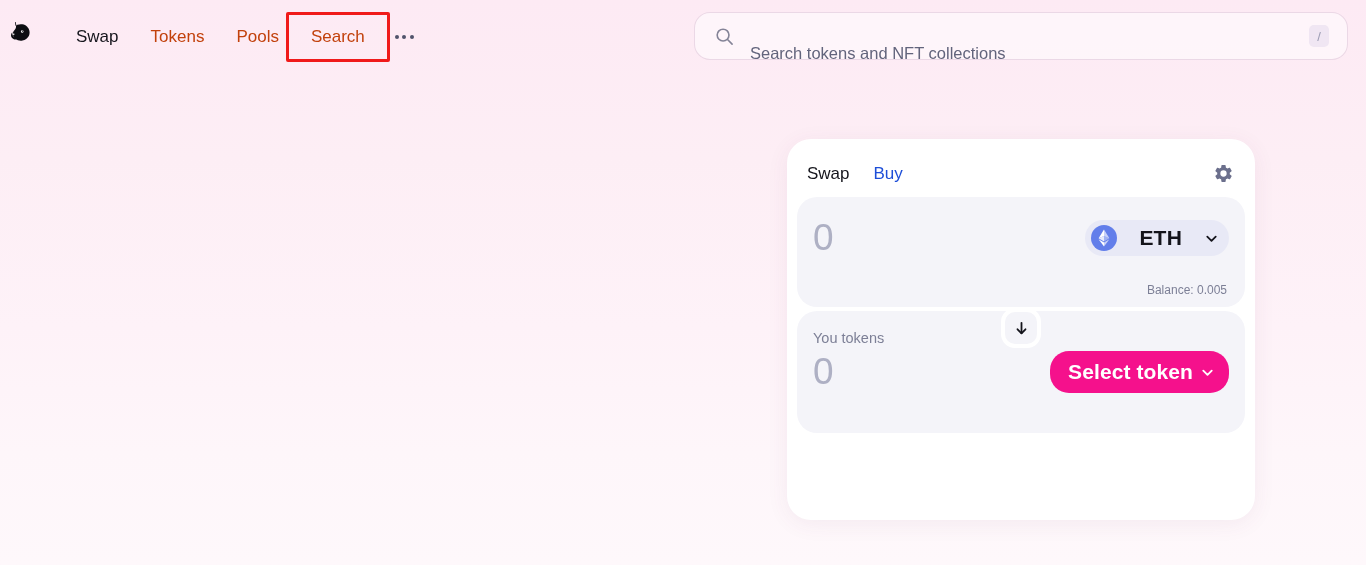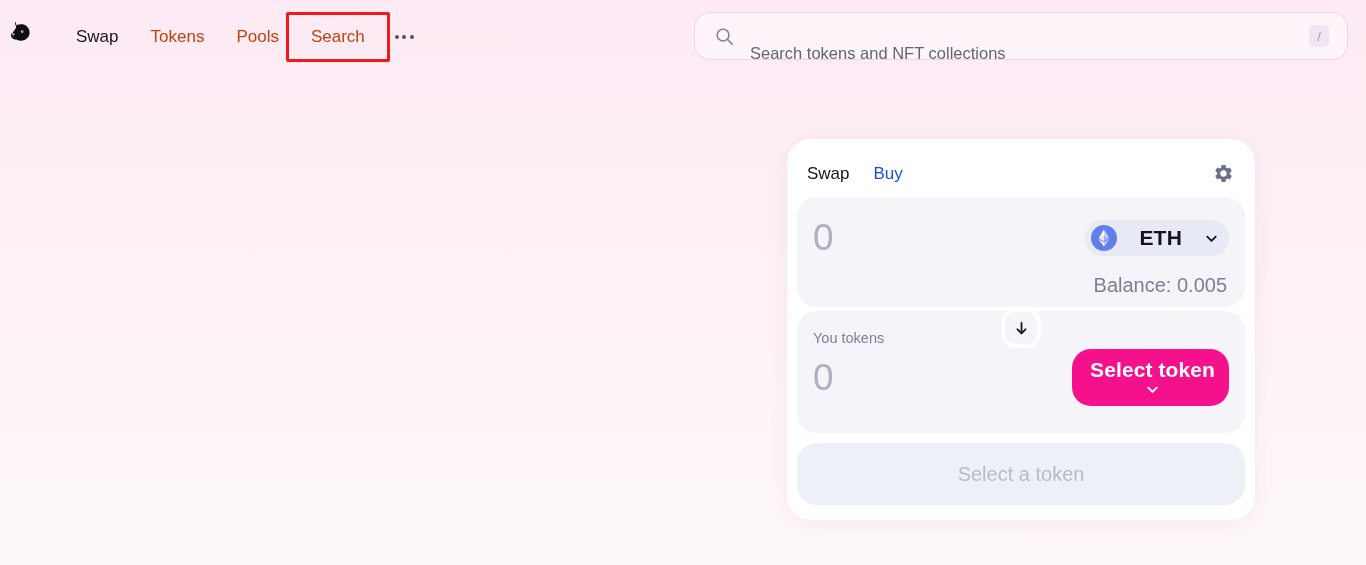--- a/index.html
+++ b/index.html
@@ -202,34 +202,34 @@
     font-size: 21px;
     font-weight: bold;
     color: #14141b;
     letter-spacing: .2px;
   }
 
   .balance {
     position: absolute;
     right: 18px;
     bottom: 10px;
-    font-size: 20px;
+    font-size: 12px;
     color: #7c7f96;
   }
 
   .select-token-btn {
     display: flex;
     align-items: center;
+    gap: 7px;
     background: #f5118c;
     border: none;
     border-radius: 19px;
     padding: 9px 14px 9px 18px;
     cursor: pointer;
     font-family: "Liberation Sans", sans-serif;
-    flex-direction: column;
   }
   .select-token-btn .label {
     font-size: 21px;
     font-weight: bold;
     color: #ffffff;
     letter-spacing: .1px;
     white-space: nowrap;
   }
 
   
@@ -369,14 +369,13 @@
       <div class="amount">0</div>
       <button class="select-token-btn">
         <span class="label">Select token</span>
         <svg width="15" height="15" viewBox="0 0 16 16">
           <polyline points="3.5,6 8,10.5 12.5,6" fill="none" stroke="#ffffff" stroke-width="2" stroke-linecap="round" stroke-linejoin="round"></polyline>
         </svg>
       </button>
     </div>
   </div>
 
-  <button class="action-btn">Select a token</button>
 </div>
 
 </body></html>

